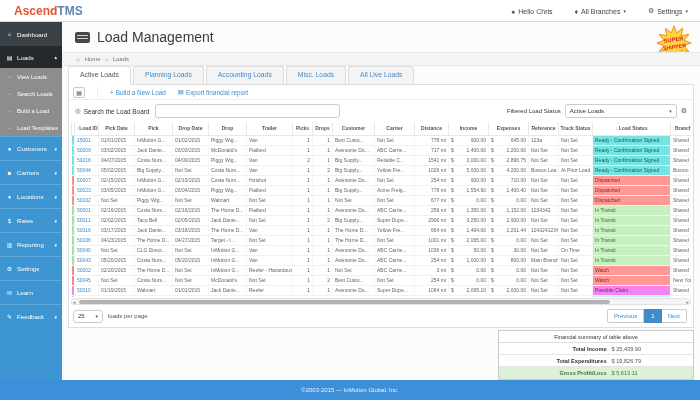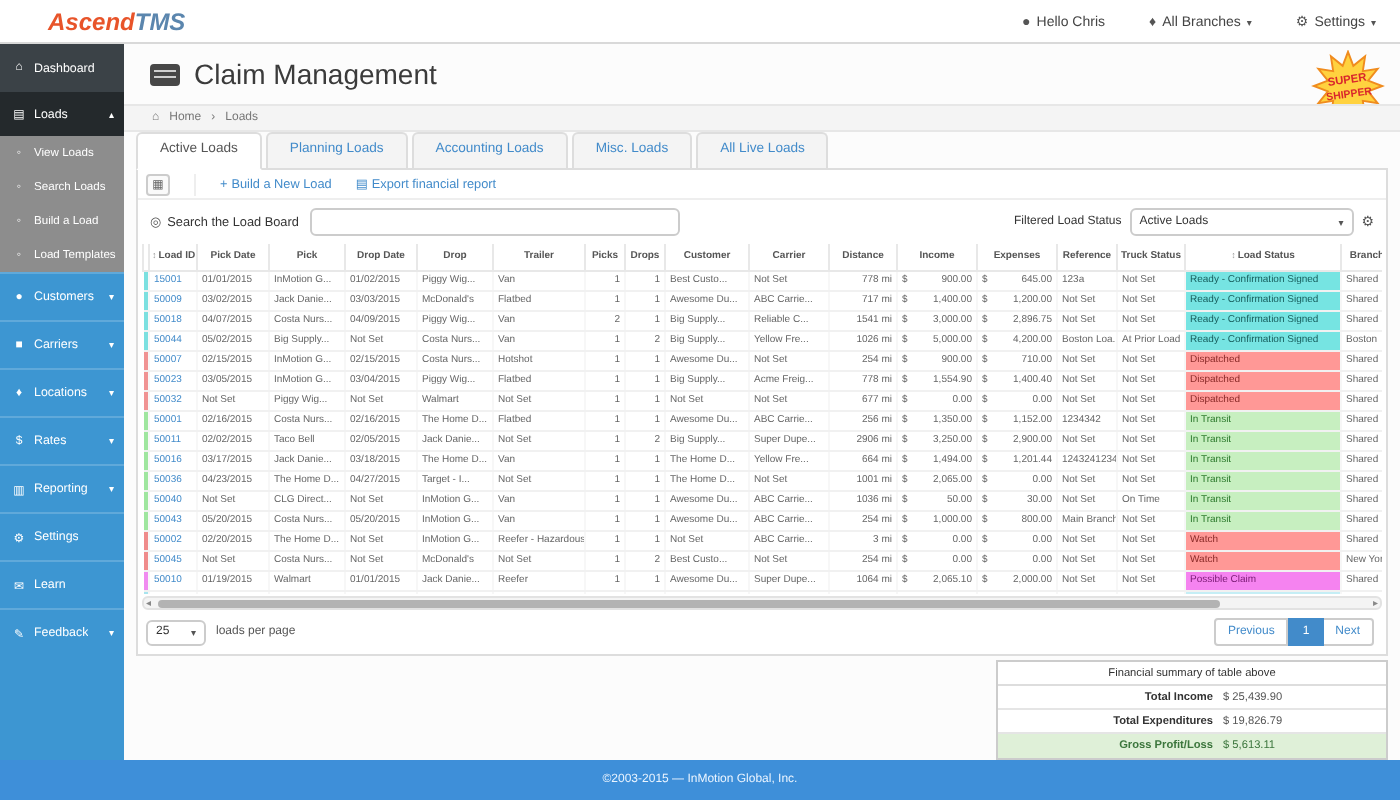--- a/index.html
+++ b/index.html
@@ -1,21 +1,21 @@
 <!DOCTYPE html>
 <html><head>
 <meta charset="utf-8">
 <style>
   * { box-sizing: border-box; margin: 0; padding: 0; }
   html,body { width:700px; height:400px; overflow:hidden; }
   body { font-family:"Liberation Sans", sans-serif; background:#fff; position:relative; }
 
   
   .topbar { position:absolute; top:0; left:0; right:0; height:22px; background:#fff; border-bottom:1px solid #d9d9d9; z-index:6; }
-  .logo { position:absolute; left:24px; top:4px; font-size:12px; font-weight:bold;font-style:italic; }
+  .logo { position:absolute; left:14px; top:4px; font-size:12px; font-weight:bold; }
   .logo .a { color:#e8542a; } .logo .t { color:#5b86ae; }
   .topbar-right { position:absolute; right:12px; top:0; height:22px; display:flex; align-items:center; gap:22px; font-size:7px; color:#444; }
   .tb-item { display:flex; align-items:center; gap:3px; cursor:pointer; }
   .tb-item .ic { font-size:7px; color:#555; }
   .caret { font-size:5px; color:#555; }
 
   
   .sidebar { position:absolute; top:22px; left:0; width:62px; bottom:20px; background:#3d96d2; }
   .sb-item { position:relative; display:flex; align-items:center; gap:4px; padding-left:6px; color:#fff; cursor:pointer; }
   .sb-item .ic { font-size:6px; width:7px; text-align:center; flex:0 0 auto; }
@@ -196,21 +196,21 @@
       <span class="ic">✎</span>
       <span class="lb">Feedback</span>
       <span class="cr">▾</span>
     </div>
   </div>
 
 <div class="content">
 
   <div class="page-header">
     <span class="ph-icon"></span>
-    <span class="page-title">Claim Management</span>
+    <span class="page-title">Load Management</span>
   </div>
 
   <div class="badge-wrap">
     <svg width="38" height="36" viewBox="0 0 40 36">
       <polygon points="38,18 30.6,20.8 35.6,27 27.8,25.8 29,33.6 22.85,28.6 20,36 17.2,28.6 11,33.6 12.2,25.8 4.4,27 9.4,20.8 2,18 9.4,15.2 4.4,9 12.2,10.2 11,2.4 17.2,7.4 20,0 22.8,7.4 29,2.4 27.8,10.2 35.6,9 30.6,15.2" fill="#ffd23f" stroke="#f08c1e" stroke-width="1"></polygon>
       <text x="20" y="16.5" text-anchor="middle" font-size="6" font-weight="bold" fill="#d9262c" transform="rotate(-8 20 18)">SUPER</text>
       <text x="20" y="24" text-anchor="middle" font-size="5.5" font-weight="bold" fill="#d9262c" transform="rotate(-8 20 18)">SHIPPER</text>
     </svg>
   </div>
 

